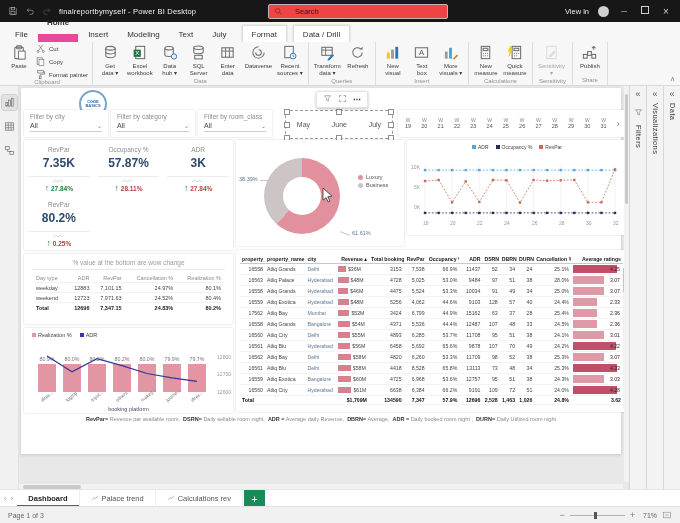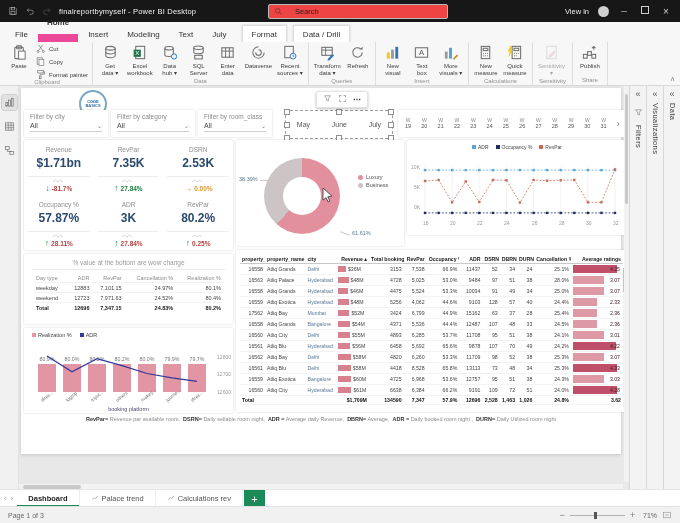--- a/index.html
+++ b/index.html
@@ -544,55 +544,29 @@
               <div class="wkitem">
                 <span>W</span>
                 <b>31</b>
               </div>
               <span class="wknext">›</span>
             </div>
           </div>
           <div class="card" style="left: 3px; top: 52px; width: 209px; height: 110px;">
             <div class="kpigrid">
               <div class="kpicell">
-                <div class="kpit">Revenue</div>
-    <div class="kpiv">$1.71bn</div>
-    <div class="kpic">
-                  <svg width="12" height="4" viewBox="0 0 12 4">
-                    <polyline points="0,3 2.5,1 5,3 7.5,1 10,3" fill="none" stroke="#c9c9c9" stroke-width="0.8"></polyline>
-                  </svg>
-    <div class="kpicrow">
-                    <span class="kpiarrow" style="color:#1a7f3c">↓</span>
-    <span style="color:#b6413e">-81.7%</span>
-                  </div>
-                </div>
-              </div>
-              <div class="kpicell">
                 <div class="kpit">RevPar</div>
     <div class="kpiv">7.35K</div>
     <div class="kpic">
                   <svg width="12" height="4" viewBox="0 0 12 4">
                     <polyline points="0,3 2.5,1 5,3 7.5,1 10,3" fill="none" stroke="#c9c9c9" stroke-width="0.8"></polyline>
                   </svg>
     <div class="kpicrow">
                     <span class="kpiarrow" style="color:#1a7f3c">↑</span>
     <span style="color:#1a7f3c">27.84%</span>
-                  </div>
-                </div>
-              </div>
-              <div class="kpicell">
-                <div class="kpit">DSRN</div>
-    <div class="kpiv">2.53K</div>
-    <div class="kpic">
-                  <svg width="12" height="4" viewBox="0 0 12 4">
-                    <polyline points="0,3 2.5,1 5,3 7.5,1 10,3" fill="none" stroke="#c9c9c9" stroke-width="0.8"></polyline>
-                  </svg>
-    <div class="kpicrow">
-                    <span class="kpiarrow" style="color:#d8972f">→</span>
-    <span style="color:#d8972f">0.00%</span>
                   </div>
                 </div>
               </div>
               <div class="kpicell">
                 <div class="kpit">Occupancy %</div>
     <div class="kpiv">57.87%</div>
     <div class="kpic">
                   <svg width="12" height="4" viewBox="0 0 12 4">
                     <polyline points="0,3 2.5,1 5,3 7.5,1 10,3" fill="none" stroke="#c9c9c9" stroke-width="0.8"></polyline>
                   </svg>

